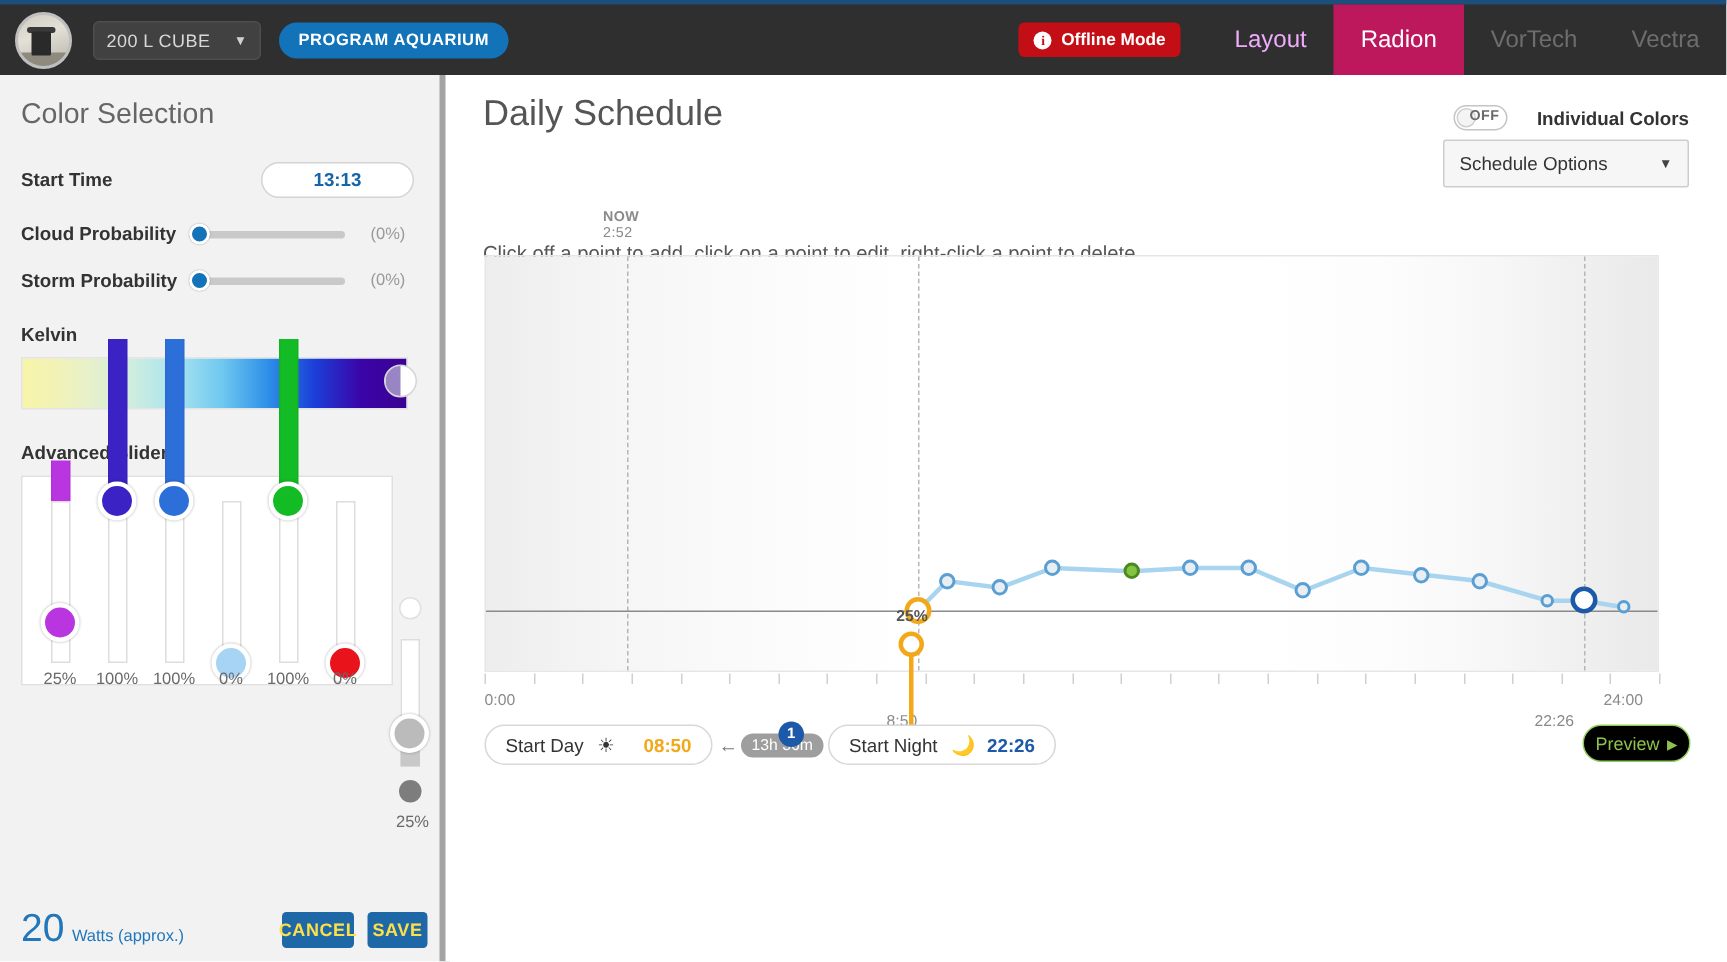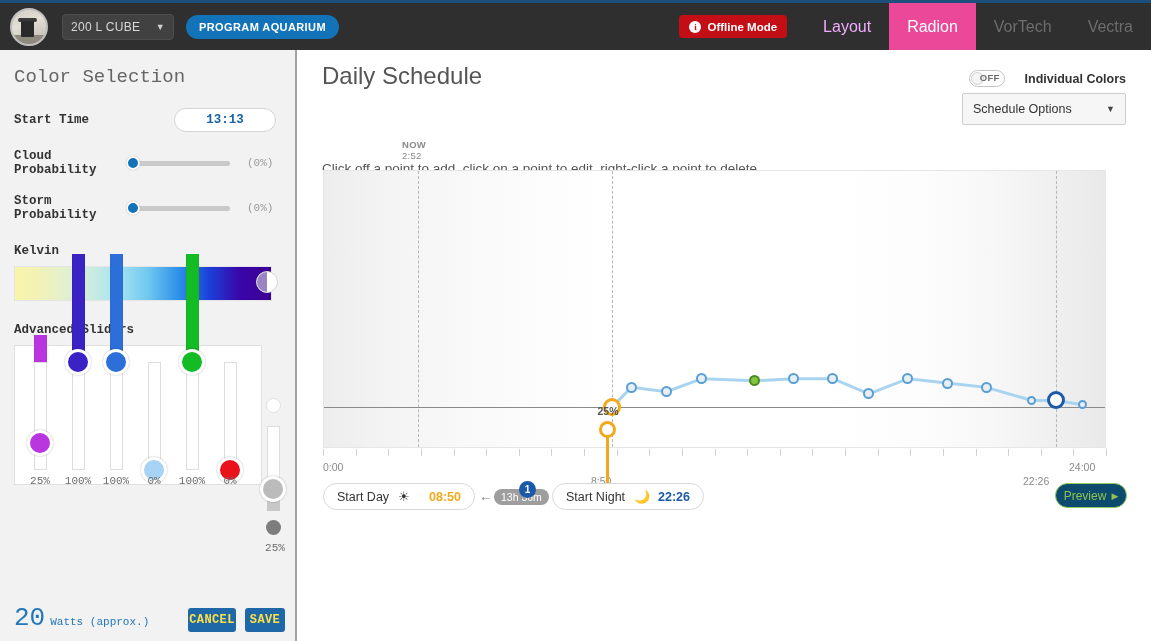--- a/index.html
+++ b/index.html
@@ -64,27 +64,27 @@
   .offline-badge .i-circle {
     width: 12px; height: 12px; border-radius: 50%; background: #fff;
     color: #c40e15; font-size: 9px; font-weight: bold;
     display: flex; align-items: center; justify-content: center;
     margin-right: 6px; font-family: "Liberation Serif", serif;
   }
   .nav-item {
     display: flex; align-items: center; padding: 0 18px;
     color: #f0abfc; font-size: 16px;
   }
-  .nav-item.active { background: #ec4899; color: #ffffff; }
+  .nav-item.active { background: #be185d; color: #ffffff; }
   .nav-item.dim { color: #6d6d6d; justify-content: center; }
 
   
   .left-panel {
     position: absolute; left: 0; top: 50px; width: 300px; height: 591px;
-    background: #f2f2f2; border-right: 5px solid #a3a3a3; font-family: Liberation Mono, monospace;
+    background: #f2f2f2; border-right: 7px solid #a3a3a3;
   }
   .panel-title {
     font-size: 19px; color: #666; font-weight: normal;
     padding: 16px 0 0 14px;
   }
   .row { display: flex; align-items: center; padding: 0 14px; }
   .row-label { font-size: 12.5px; color: #333; font-weight: bold; }
 
   .presets-row { margin-top: 20px; }
   .presets-row .row-label { width: 61px; }
@@ -291,21 +291,21 @@
     background: #9e9e9e; color: #fff; font-size: 10.5px; border-radius: 10px;
     padding: 2px 7px; margin: 0 2px; white-space: nowrap;
   }
   .dur-count {
     position: absolute; left: 40px; top: -2px; width: 17px; height: 17px;
     border-radius: 50%; background: #1c59a8; color: #fff; font-size: 10px;
     display: flex; align-items: center; justify-content: center; font-weight: bold;
   }
   .preview-btn {
     position: absolute; right: 24px; top: 433px; width: 72px; height: 25px;
-    border: 1px solid #8fce5a; border-radius: 13px; background: #0c4a6e;
+    border: 1px solid #8fce5a; border-radius: 13px; background: #000000;
     color: #8fc24d; font-size: 12px;
     display: flex; align-items: center; justify-content: center;
   }
   .preview-btn .play { margin-left: 5px; font-size: 9px; }
 </style>
 </head>
 <body>
 
 <div id="app">
 

